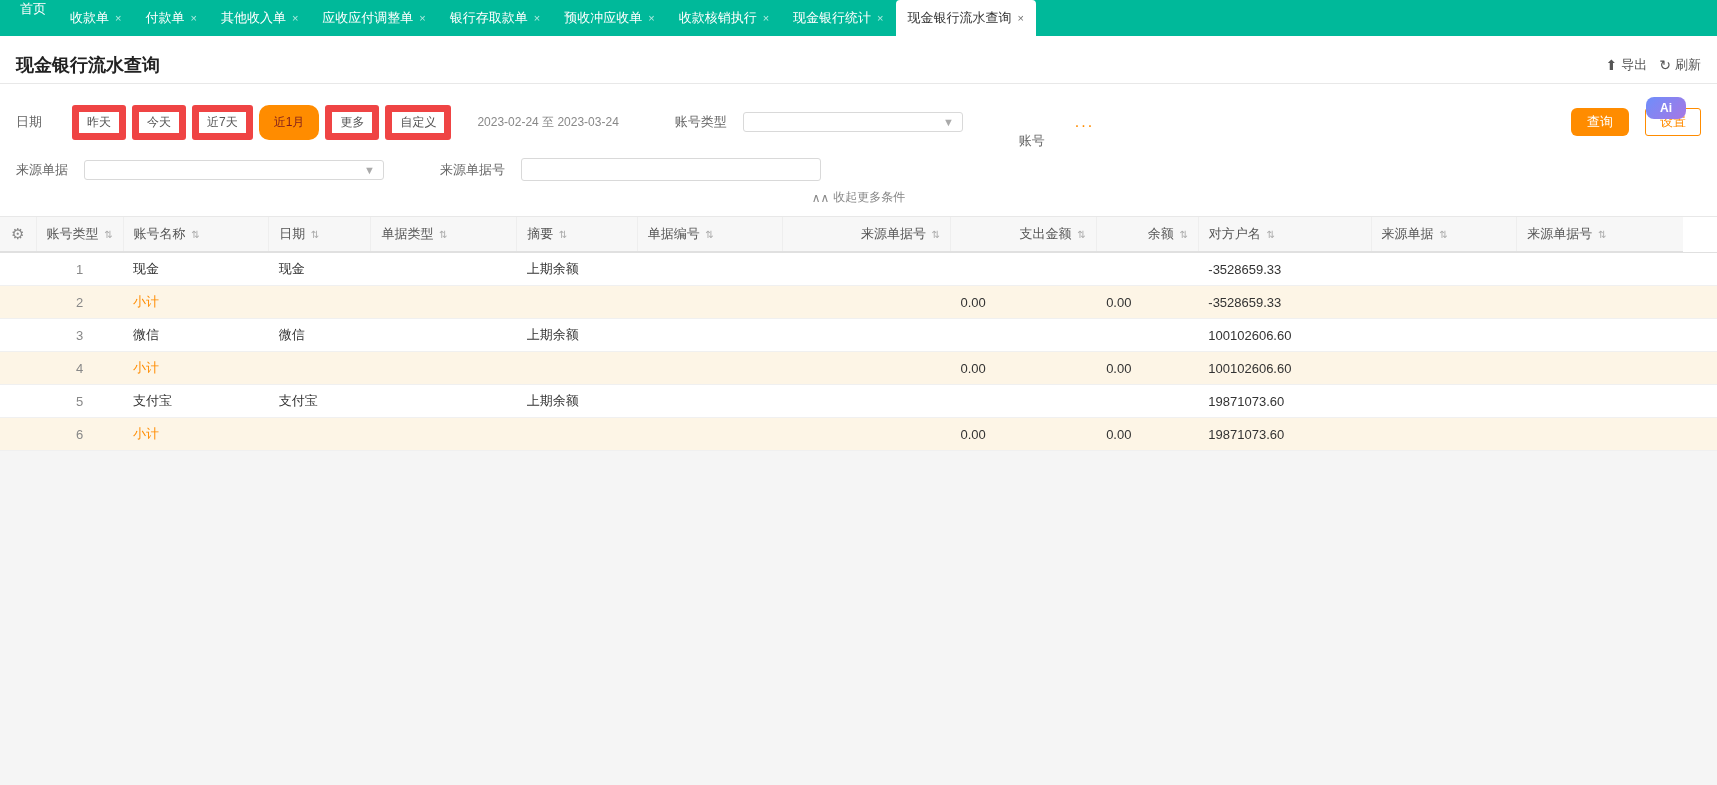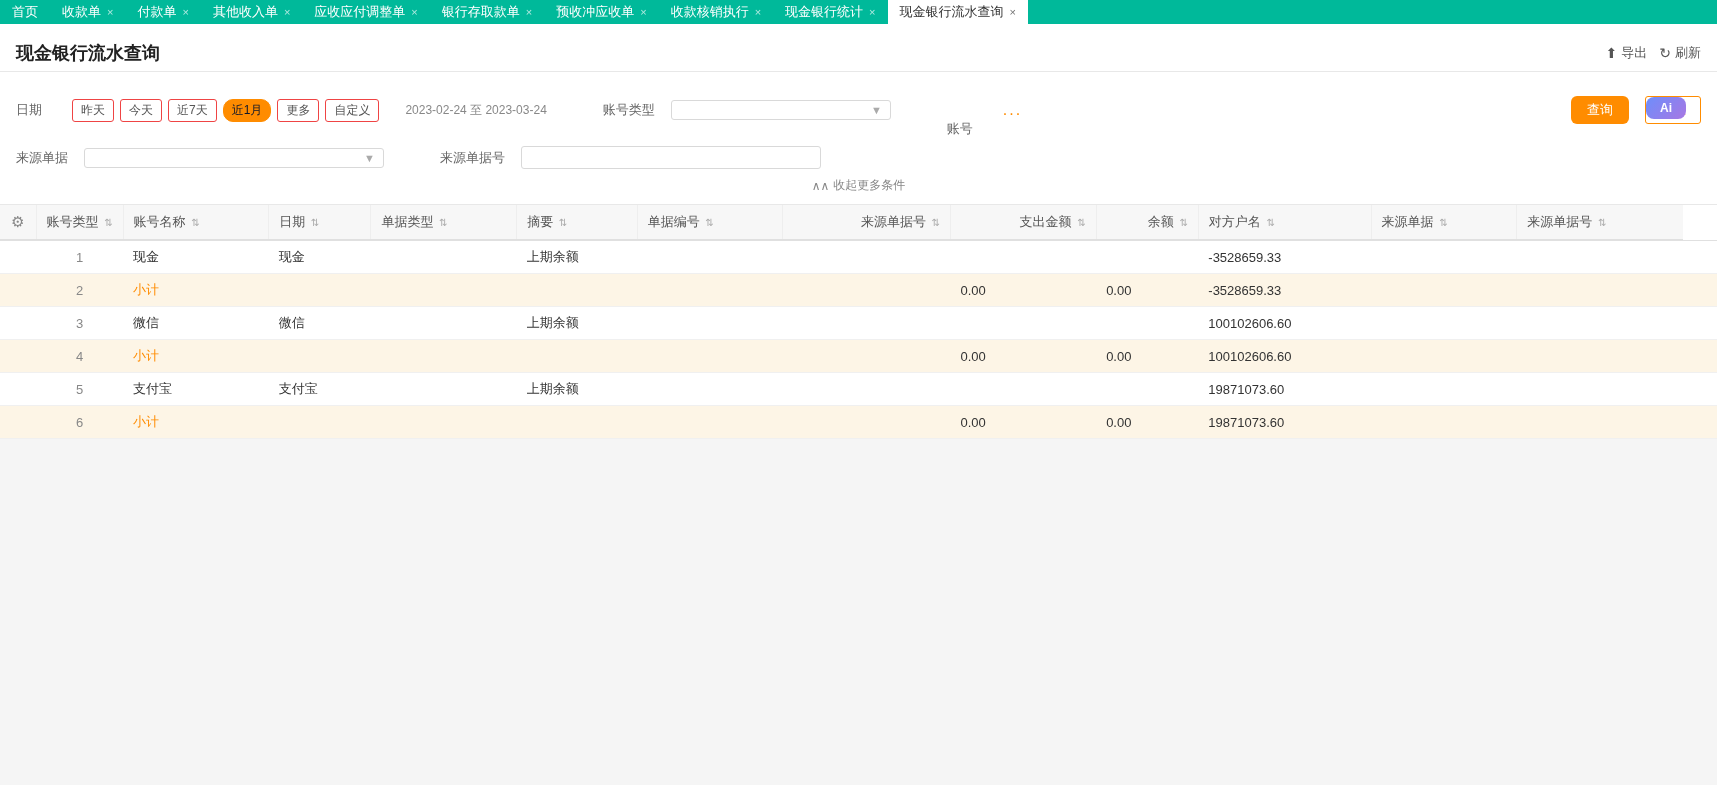--- a/index.html
+++ b/index.html
@@ -2,23 +2,22 @@
 <html><head>
   <meta charset="utf-8">
   <style>
     * { box-sizing: border-box; margin: 0; padding: 0; }
     body { font-family: 'Microsoft YaHei', Arial, sans-serif; font-size: 13px; background: #f5f5f5; color: #333; }
 
     
     .top-nav {
       background: #00b99a;
       display: flex;
-      align-items: center;
-      height: 24px;
-      padding: 0 0;
+      height: 36px;
+      padding: 0 8px;
       overflow: hidden;
     }
     .nav-tab {
       display: flex;
       align-items: center;
       padding: 0 12px;
       height: 36px;
       color: #fff;
       font-size: 13px;
       cursor: pointer;
@@ -89,31 +88,31 @@
       min-width: 40px;
       flex-shrink: 0;
     }
     .date-buttons {
       display: flex;
       align-items: center;
       gap: 6px;
     }
     .date-btn {
       padding: 2px 8px;
-      border: 1px solid #ef4444;
+      border: 7px solid #ef4444;
       border-radius: 3px;
       cursor: pointer;
       font-size: 12px;
       background: #fff;
       color: #555;
     }
     .date-btn.active {
       background: #ff8c00;
       border-color: #ff8c00;
-      color: #0f172a;
+      color: #7f1d1d;
       border-radius: 10px;
     }
     .date-range {
       font-size: 12px;
       color: #888;
       margin-left: 20px;
     }
     .filter-select {
       display: flex;
       align-items: center;

